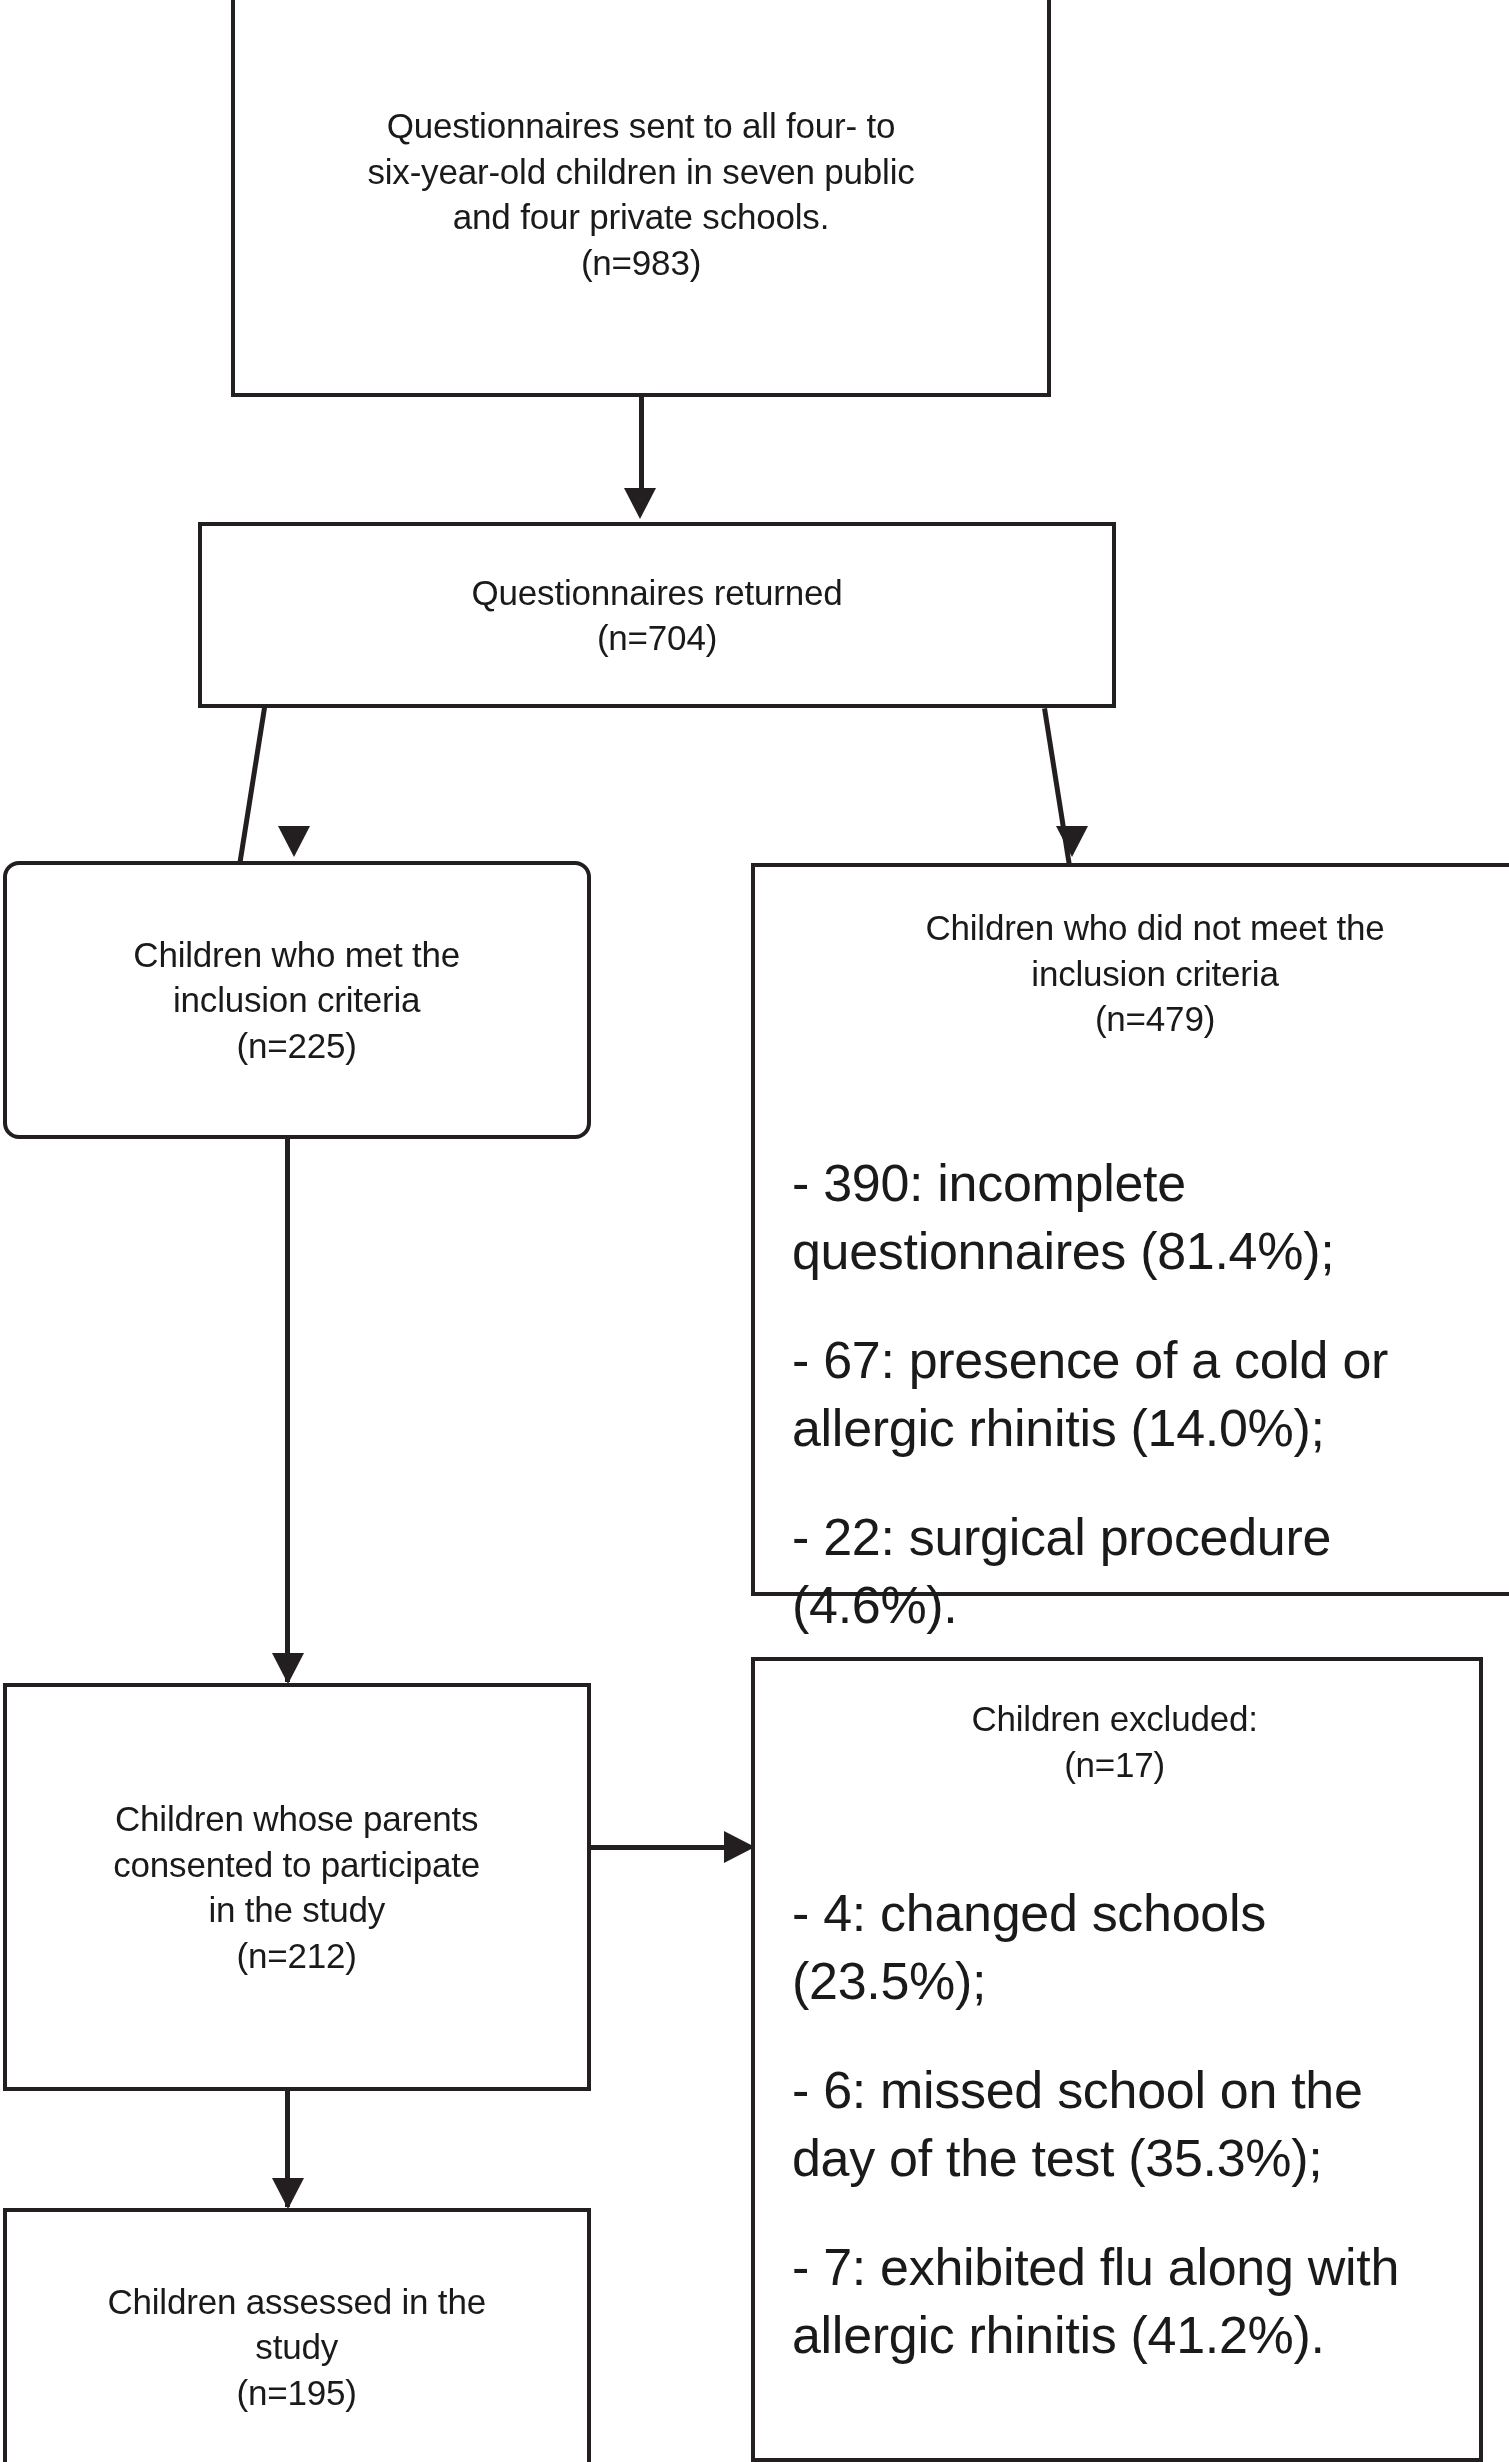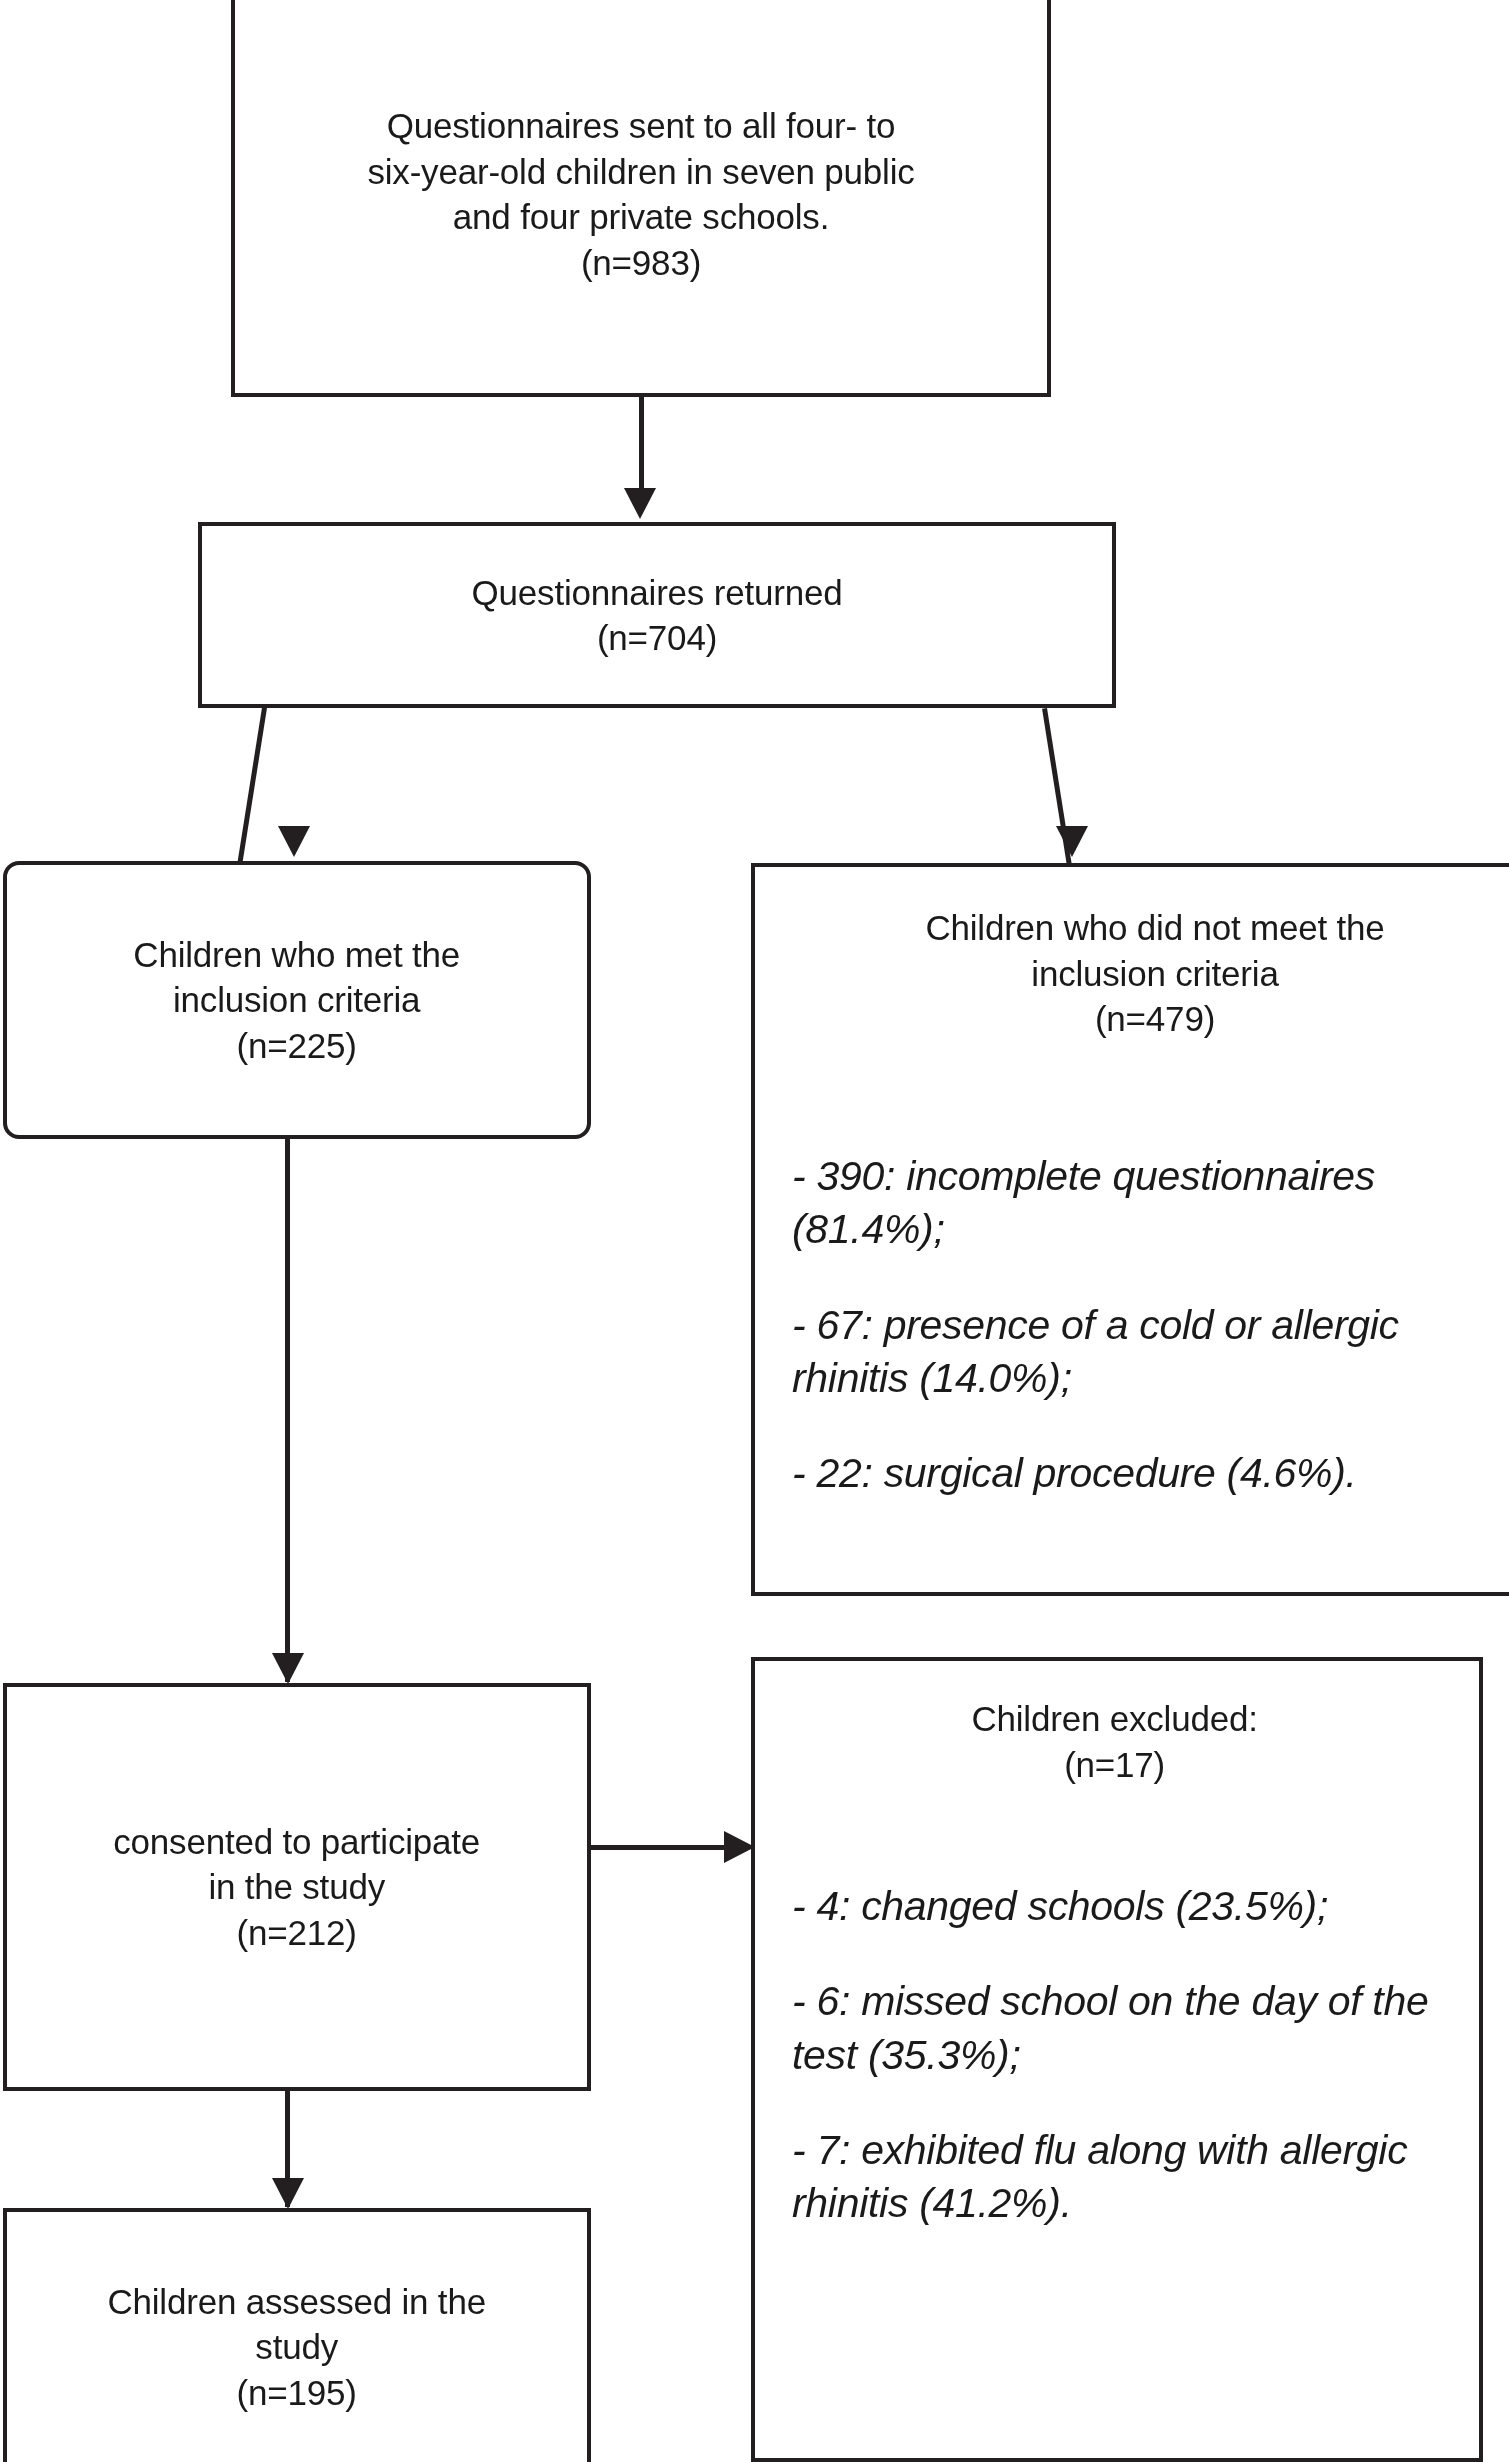--- a/index.html
+++ b/index.html
@@ -28,23 +28,22 @@
   .box-text {
     text-align: center;
     font-size: 35px;
     line-height: 1.30;
     padding: 0 12.8px;
     letter-spacing: -0.2px;
   }
   .bullets {
     position: absolute;
     box-sizing: border-box;
-    font-size: 41px;
+    font-size: 52px;
     line-height: 1.30;
-    font-style: italic;
   }
   .bullet {
     text-align: left;
     margin-bottom: 42px;
     letter-spacing: -0.3px;
   }
   .bullet:last-child { margin-bottom: 0; }
 
   
   .vline {
@@ -128,20 +127,21 @@
       <div class="bullet">- 67: presence of a cold or allergic rhinitis (14.0%);</div>
       <div class="bullet">- 22: surgical procedure (4.6%).</div>
     </div>
   </div>
 
   <div class="vline" style="left:285px; top:1139px; height:543px;"></div>
   <div class="arrow-down" style="left:272px; top:1653px;"></div>
 
   <div class="box" style="left:2.7px; top:1683px; width:588px; height:408px;">
     <div class="box-text">
+      <div>Children whose parents</div>
       <div>consented to participate</div>
       <div>in the study</div>
       <div>(n=212)</div>
     </div>
   </div>
 
   <div class="hline" style="left:589px; top:1845px; width:146px;"></div>
   <div class="arrow-right" style="left:724px; top:1831px;"></div>
 
   <div class="box" style="left:751px; top:1657px; width:732px; height:805px; justify-content:flex-start;">

